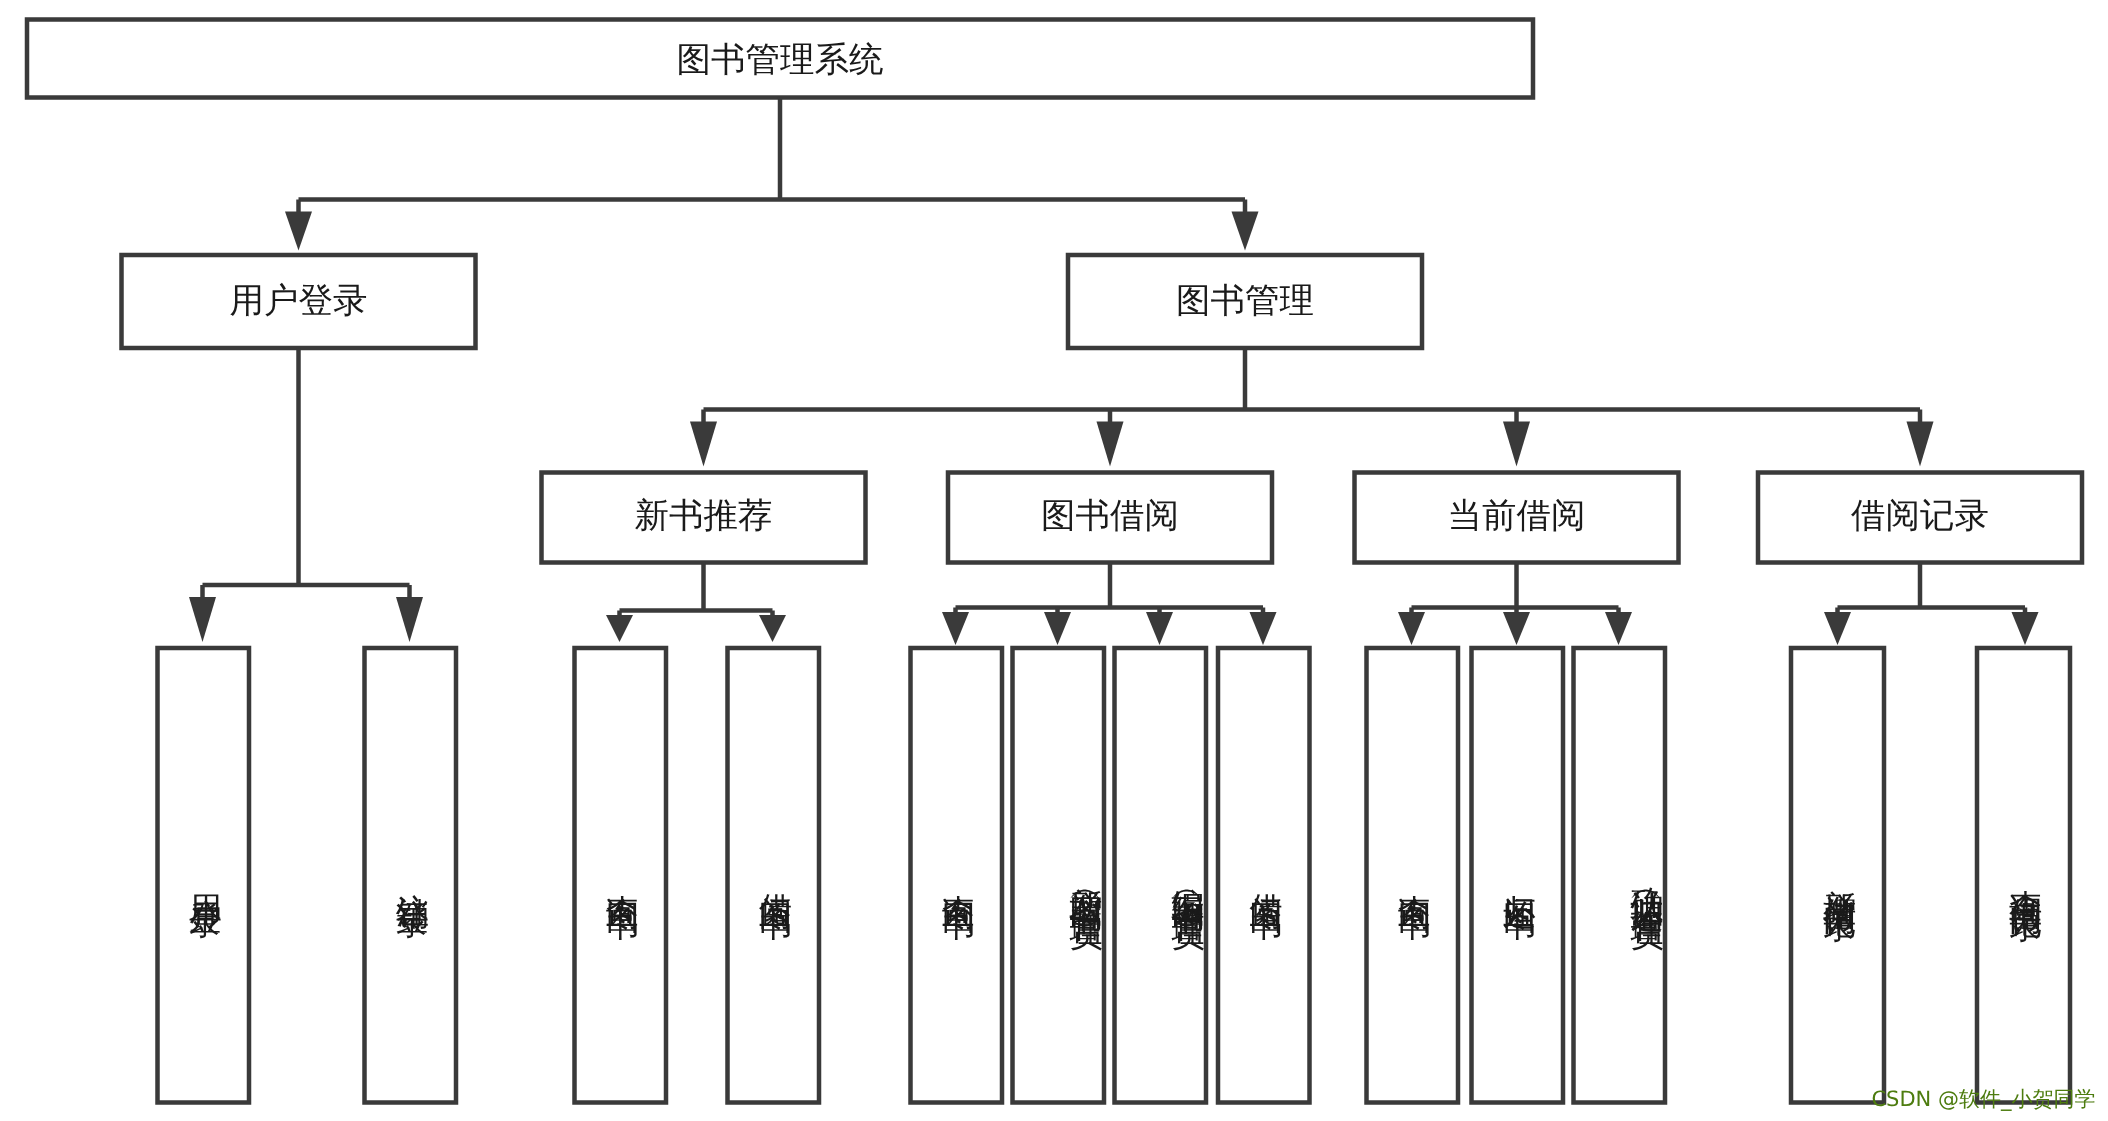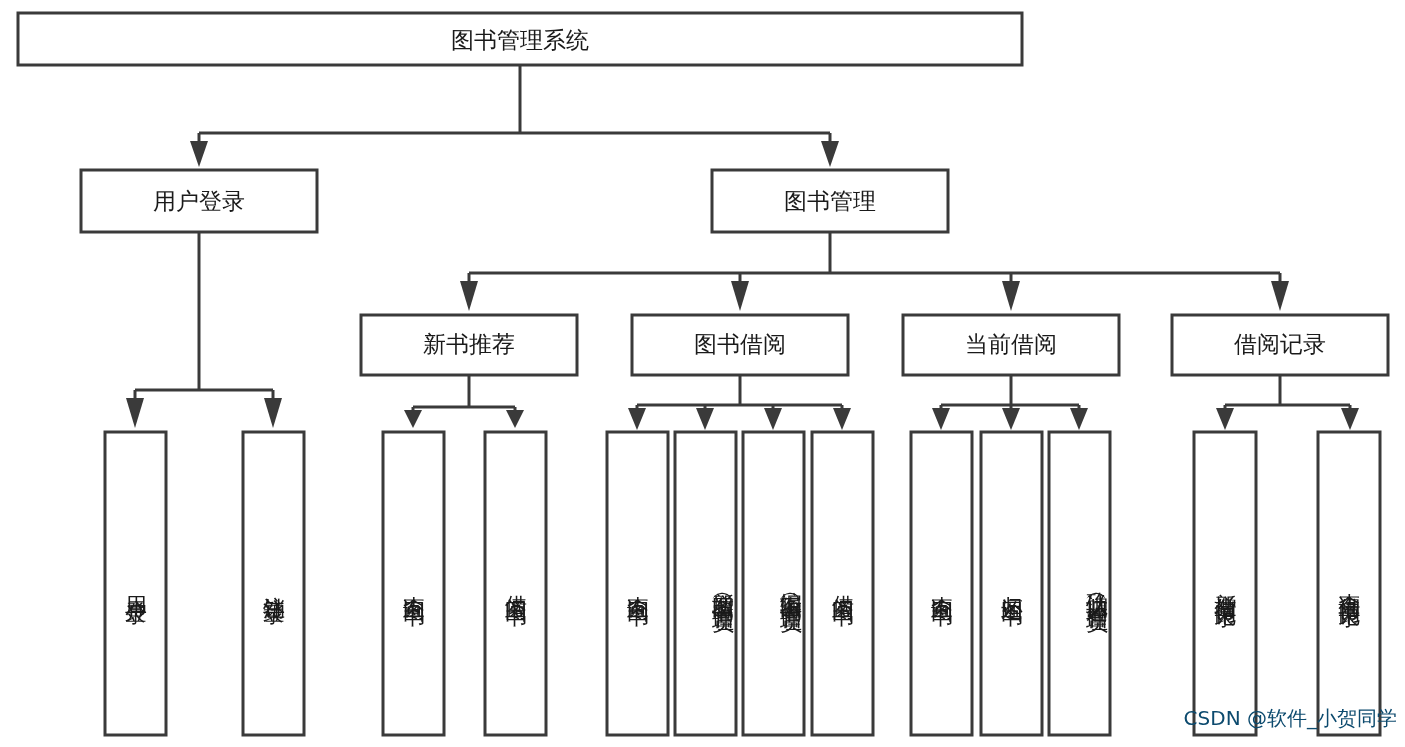--- a/index.html
+++ b/index.html
@@ -55,24 +55,24 @@
     line-height: 1.22;
     color: #1a1a1a;
     letter-spacing: 3px;
     white-space: nowrap;
     text-align: center;
     pointer-events: none;
   }
   .watermark {
     position: absolute;
     right: 8px;
-    bottom: 15px;
-    font-family: "DejaVu Sans", "Liberation Sans", sans-serif;
-    font-size: 20px;
-    color: #0c4a6e;
+    bottom: 5px;
+    font-family: "DejaVu Sans", "Liberation Sans", sans-serif;
+    font-size: 14px;
+    color: #4d7c0f;
     white-space: nowrap;
   }
 </style>
 </head>
 <body>
 
 <div id="diagram-root">
 
   <svg id="tree-svg" viewBox="0 0 1405 747">
 

